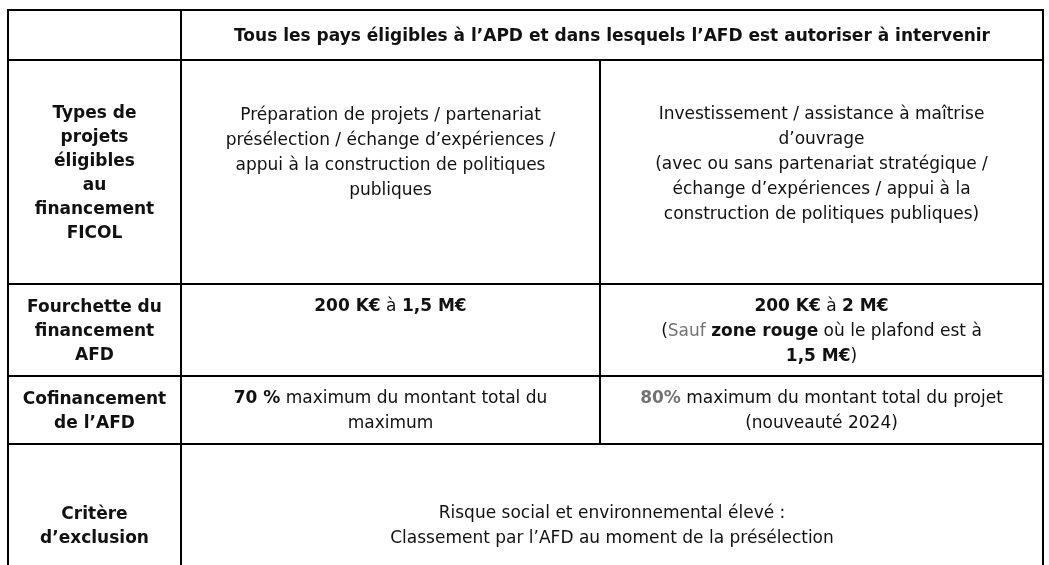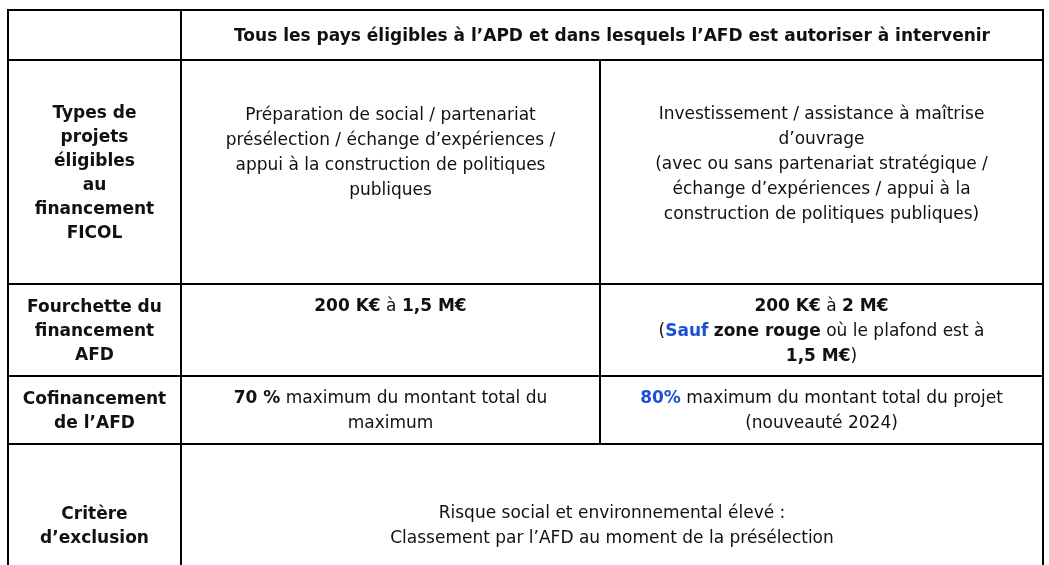--- a/index.html
+++ b/index.html
@@ -7,21 +7,21 @@
     table.grid {
       position: absolute; left: 7px; top: 9px;
       width: 1035px; height: 549px;
       border-collapse: collapse; table-layout: fixed;
     }
     table.grid td { border: 2px solid #000; text-align: center; vertical-align: middle; padding: 0 10px; margin-top: 35px; }
     .hdr { font-weight: bold; font-size: 17px; height: 48px; }
     .label { font-weight: bold; font-size: 17px; line-height: 24px; }
     .body { font-size: 17px; line-height: 25px; font-weight: normal; }
     .b { font-weight: bold; }
-    .red { color: #1d4ed8; font-weight: bold; }
+    .red { color: #737373; }
     .row1 td { height: 182px; }
     .row2 td { height: 82px; border-radius: 24px; }
     .row3 td { height: 66px; }
     .row4 td { height: 160px; }
     .row1 .body { padding-bottom: 40px; }
     .row2 .body-top { vertical-align: top; padding-top: 8px; }
     .row4 .body { padding-bottom: 10px; }
   </style>
 </head>
 <body>
@@ -40,21 +40,21 @@
 
   <tr class="row1">
     <td class="label">
       <span>Types de</span><br>
       <span>projets éligibles</span><br>
       <span>au</span><br>
       <span>financement</span><br>
       <span>FICOL</span>
     </td>
     <td class="body">
-      <span>Préparation de social / partenariat</span><br>
+      <span>Préparation de projets / partenariat</span><br>
       <span>présélection / échange d’expériences /</span><br>
       <span>appui à la construction de politiques</span><br>
       <span>publiques</span>
     </td>
     <td class="body" style="padding-bottom:17px">
       <span>Investissement / assistance à maîtrise</span><br>
       <span>d’ouvrage</span><br>
       <span>(avec ou sans partenariat stratégique /</span><br>
       <span>échange d’expériences / appui à la</span><br>
       <span>construction de politiques publiques)</span>

